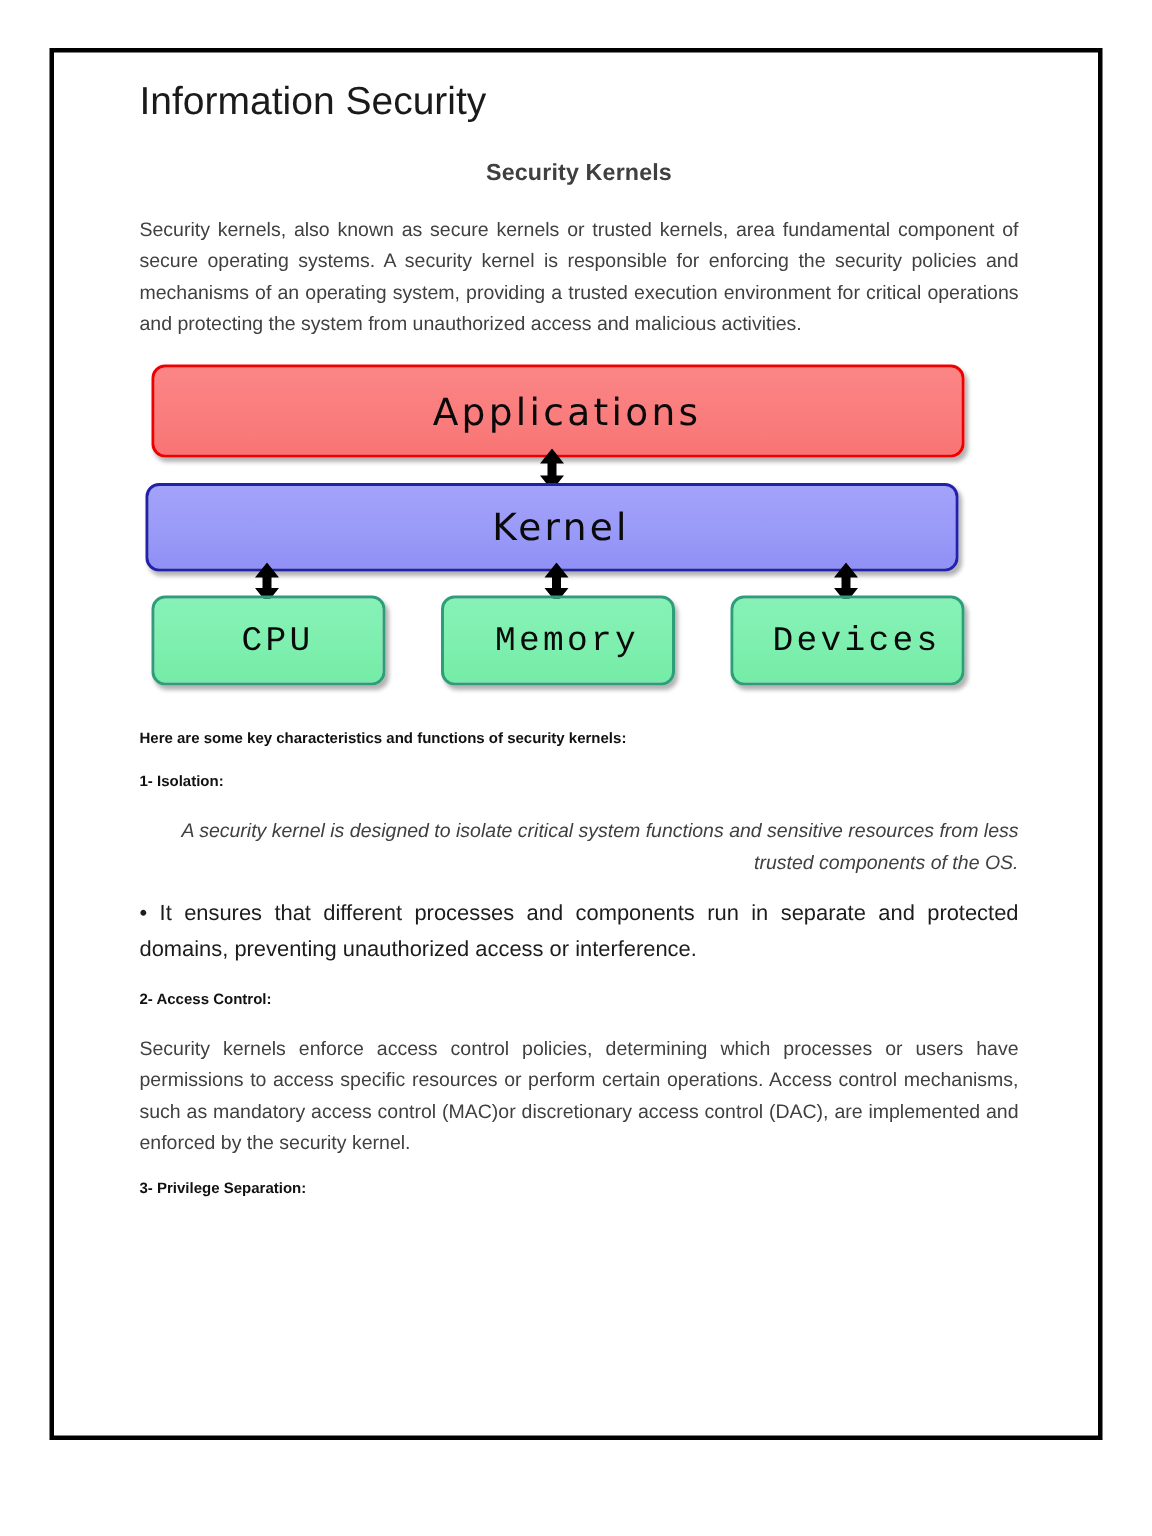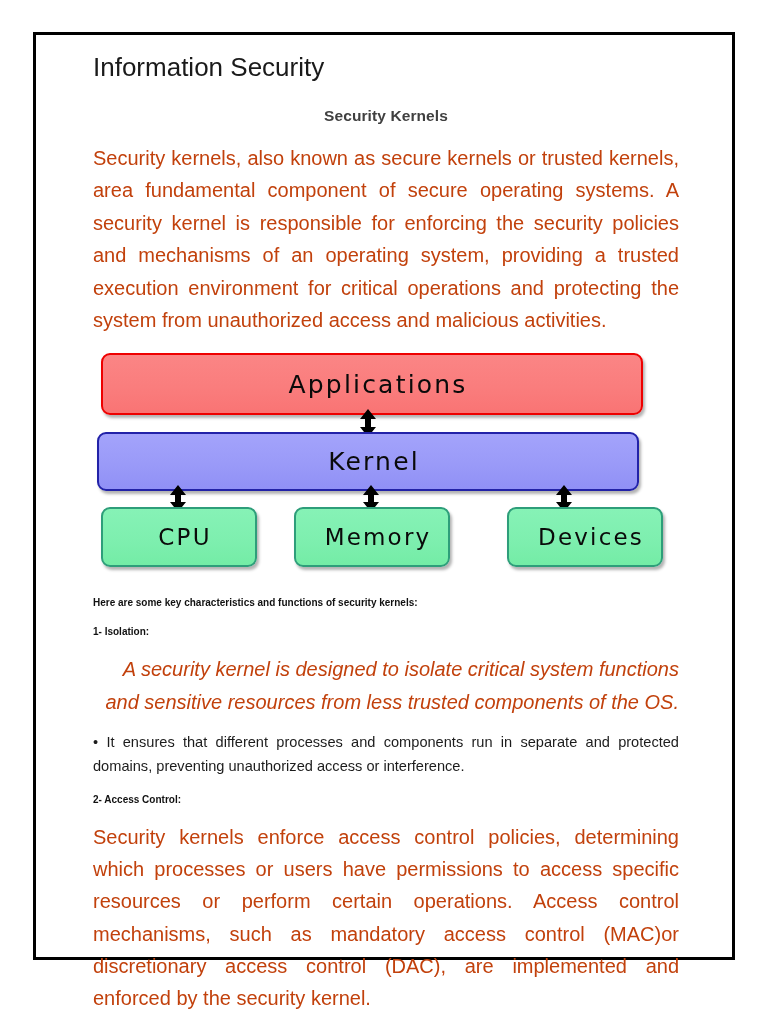--- a/index.html
+++ b/index.html
@@ -43,22 +43,22 @@
   .section-title {
     font-size: 15.5px;
     font-weight: bold;
     color: #404040;
     text-align: center;
     margin: 0 0 17px 0;
     letter-spacing: 0.1px;
   }
 
   .para {
-    font-size: 20px;
-    color: #c2410c;
+    font-size: 13px;
+    color: #404040;
     line-height: 1.62;
     margin: 0 0 13px 0;
     text-align: justify;
     text-justify: inter-word;
   }
 
   .para.last-left {
     text-align: right;
     font-style: italic;
   }
@@ -120,25 +120,26 @@
     border: 2.5px solid #2222a8;
   }
 
   .dbox.leaf {
     top: 158px;
     height: 60px;
     width: 156px;
     background: linear-gradient(180deg, #86f2b6 0%, #7eefaf 55%, #74eca6 100%);
     border: 2.5px solid #2e9e7a;
     font-size: 23px;
+    font-family: Liberation Mono, monospace;
   }
 
   .dbox.leaf.cpu    { left: 8px; }
   .dbox.leaf.memory { left: 201px; }
-  .dbox.leaf.devices{ left: 414px; align-items: center; }
+  .dbox.leaf.devices{ left: 394px; align-items: center; }
 
   .arrow {
     position: absolute;
     width: 26px;
   }
 
   .arrow.a-app-kernel { left: 262px; top: 60px; height: 28px; }
   .arrow.a-cpu     { left: 72px;  top: 136px; height: 27px; }
   .arrow.a-memory  { left: 265px; top: 136px; height: 27px; }
   .arrow.a-devices { left: 458px; top: 136px; height: 27px; }

